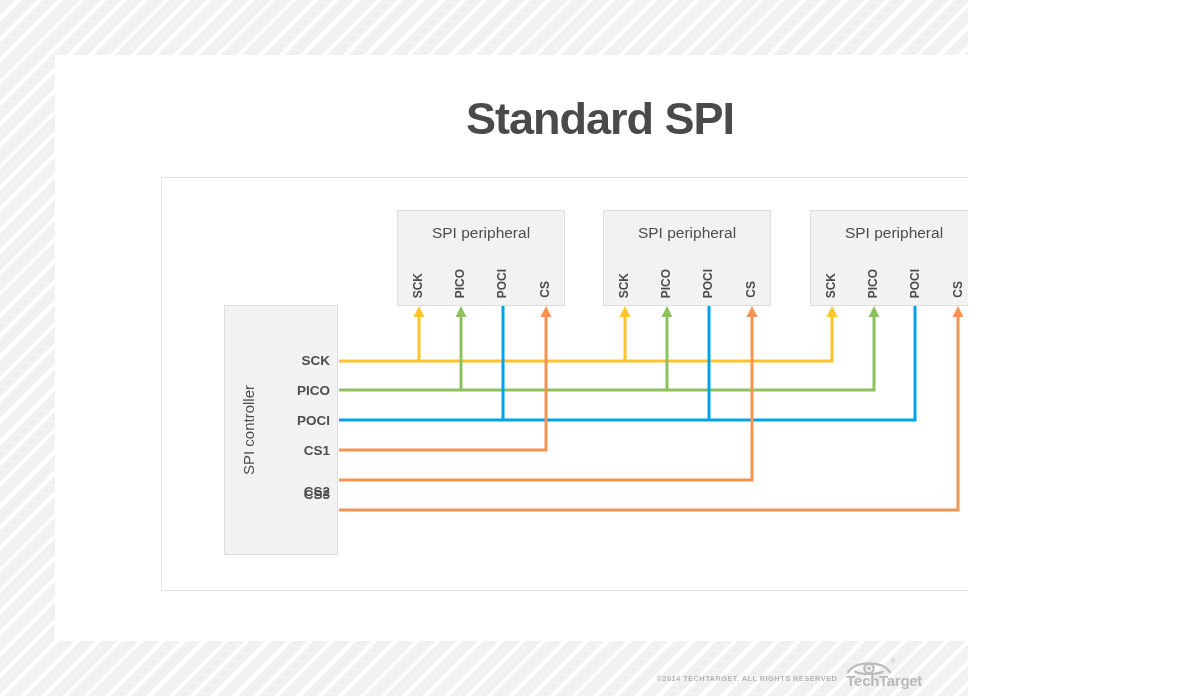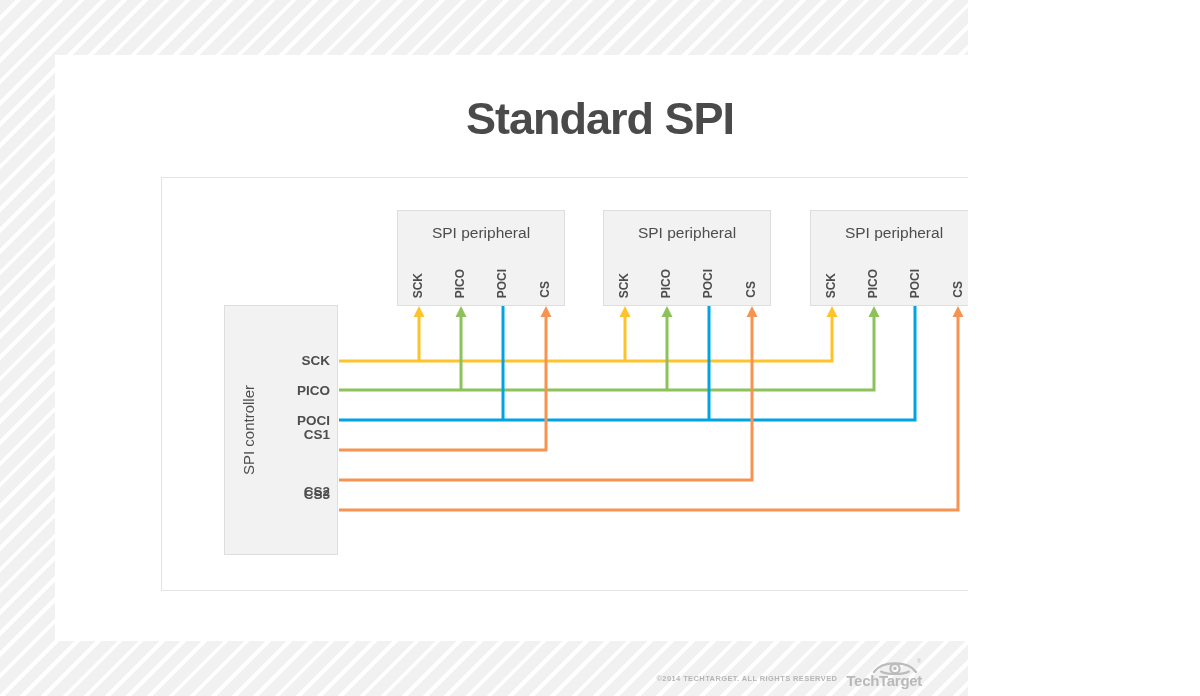--- a/index.html
+++ b/index.html
@@ -90,21 +90,21 @@
     width: 70px;
     text-align: right;
     font-size: 13.5px;
     font-weight: 700;
     color: #4d4d4d;
     line-height: 18px;
   }
   .ctrl-pin.p0 { top: 46px; }
   .ctrl-pin.p1 { top: 76px; }
   .ctrl-pin.p2 { top: 106px; }
-  .ctrl-pin.p3 { top: 120px; }
+  .ctrl-pin.p3 { top: 136px; }
   .ctrl-pin.p4 { top: 177px; }
   .ctrl-pin.p5 { top: 180px; }
 
   .peripheral {
     top: 32px;
     width: 168px;
     height: 96px;
   }
   .peripheral.per0 { left: 235px; }
   .peripheral.per1 { left: 441px; }
@@ -149,21 +149,21 @@
     font-size: 7.5px;
     letter-spacing: 0.4px;
     color: #b5b5b5;
     font-weight: 700;
     padding-bottom: 5px;
     white-space: nowrap;
   }
   .brand {
     display: flex;
     flex-direction: column;
-    align-items: flex-end;
+    align-items: flex-start;
   }
   .brand-text {
     font-size: 15px;
     font-weight: 600;
     color: #b9b9b9;
     letter-spacing: -0.3px;
     line-height: 15px;
     margin-top: -2px;
   }
 </style>

